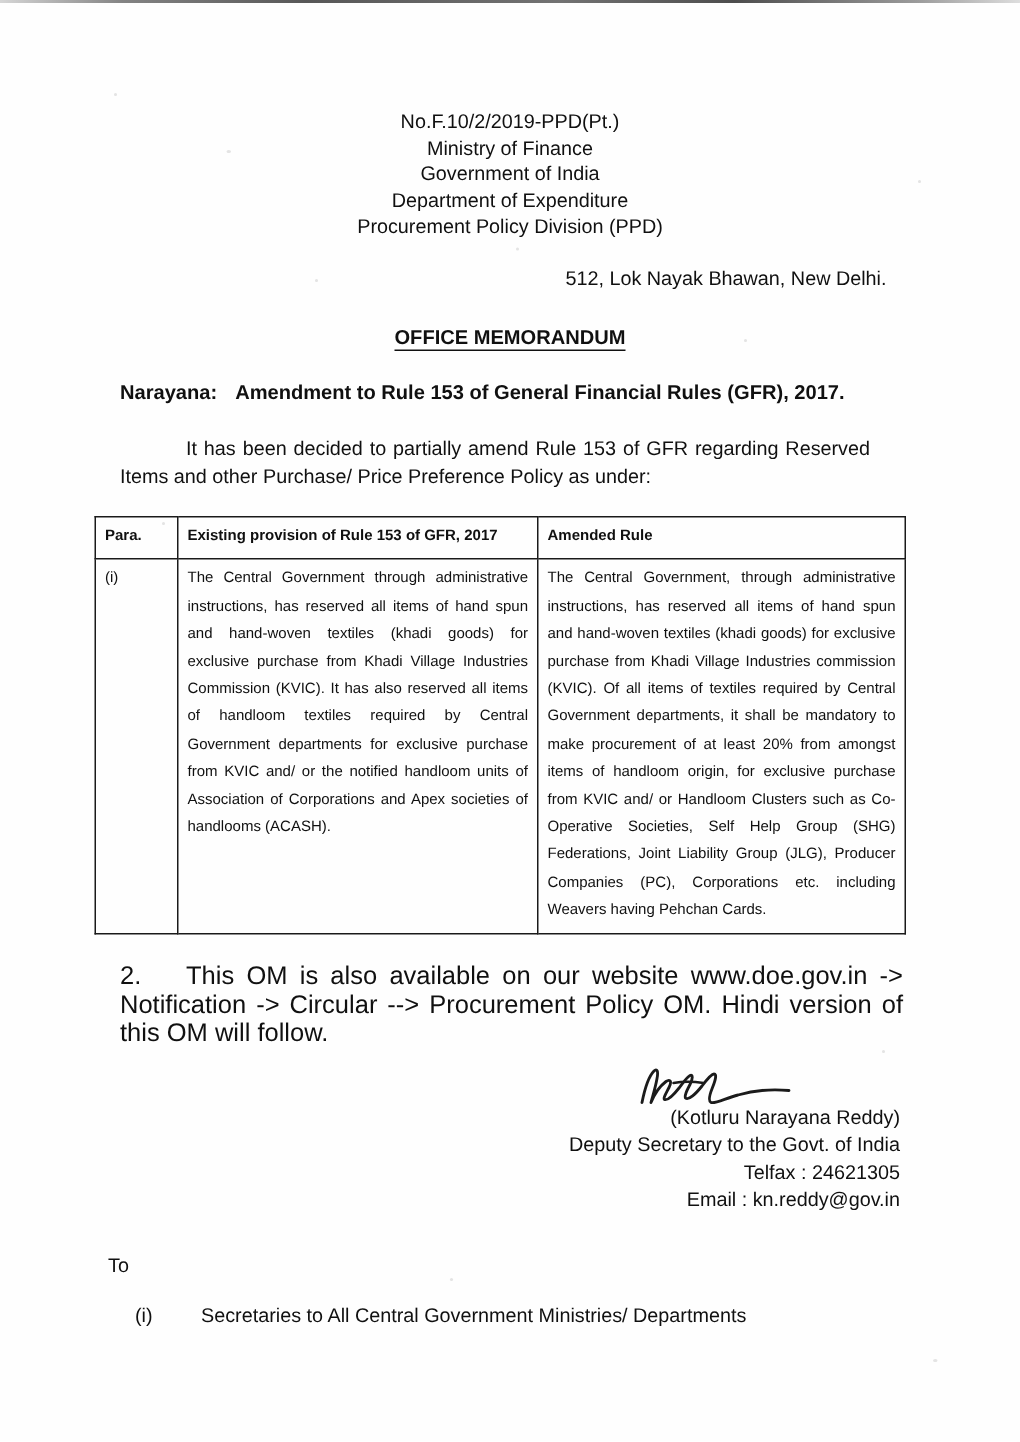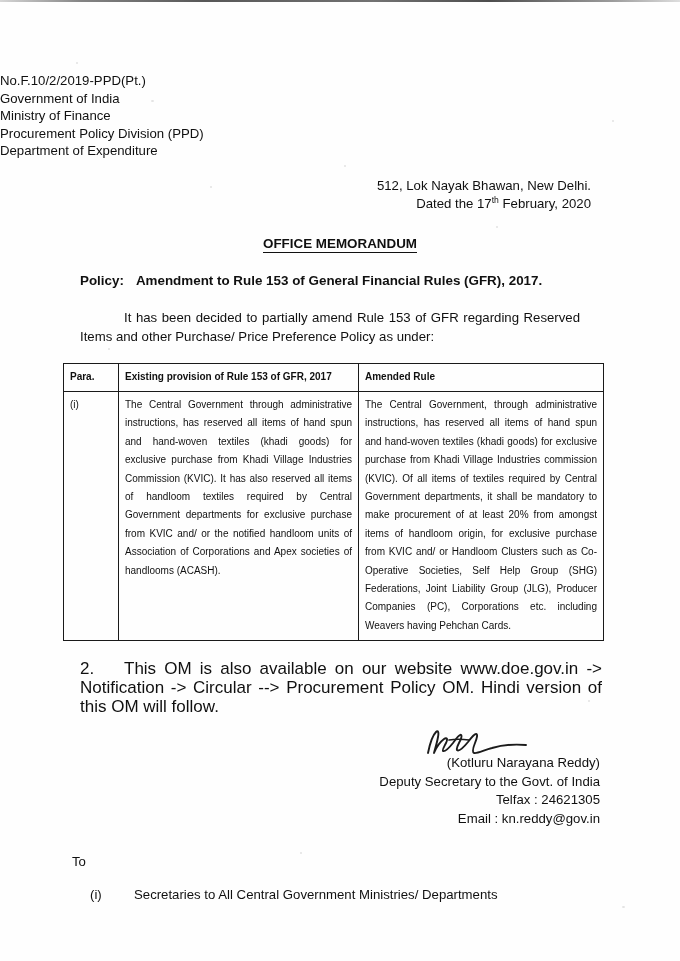--- a/index.html
+++ b/index.html
@@ -35,21 +35,21 @@
   }
 
   .content {
     position: absolute;
     left: 0; top: 0;
     width: 680px;
   }
 
   
   .letterhead {
-    text-align: left;
+    text-align: center;
     font-size: 13.2px;
     line-height: 17.5px;
     margin-top: 72px;
   }
   .letterhead div { white-space: nowrap; }
 
   .addr-block {
     margin-top: 17px;
     padding-right: 89px;
     text-align: right;
@@ -180,34 +180,33 @@
   <div class="speck" style="left:496px; top:226px; width:2px; height:2px;"></div>
   <div class="speck" style="left:108px; top:348px; width:2px; height:2px;"></div>
   <div class="speck" style="left:588px; top:700px; width:2px; height:2px;"></div>
   <div class="speck" style="left:300px; top:852px; width:2px; height:2px;"></div>
   <div class="speck" style="left:622px; top:906px; width:3px; height:2px;"></div>
 
   <div class="content">
 
     <div class="letterhead">
       <div>No.F.10/2/2019-PPD(Pt.)</div>
+      <div>Ministry of Finance</div>
       <div>Government of India</div>
-      <div>Ministry of Finance</div>
+      <div>Department of Expenditure</div>
       <div>Procurement Policy Division (PPD)</div>
-      <div>Department of Expenditure</div>
     </div>
 
     <div class="addr-block">
       <div>512, Lok Nayak Bhawan, New Delhi.</div>
-      <div><span>Dated the 17</span><sup>th</sup><span> February, 2020</span></div>
     </div>
 
     <div class="om-title"><span>OFFICE MEMORANDUM</span></div>
 
-    <div class="subject"><span class="lbl">Policy:</span><span>Amendment to Rule 153 of General Financial Rules (GFR), 2017.</span></div>
+    <div class="subject"><span class="lbl">Narayana:</span><span>Amendment to Rule 153 of General Financial Rules (GFR), 2017.</span></div>
 
     <div class="intro">It has been decided to partially amend Rule 153 of GFR regarding Reserved Items and other Purchase/ Price Preference Policy as under:</div>
 
     <table class="amend">
       <colgroup>
         <col class="c-para">
         <col class="c-exist">
         <col class="c-amend">
       </colgroup>
       <thead>

